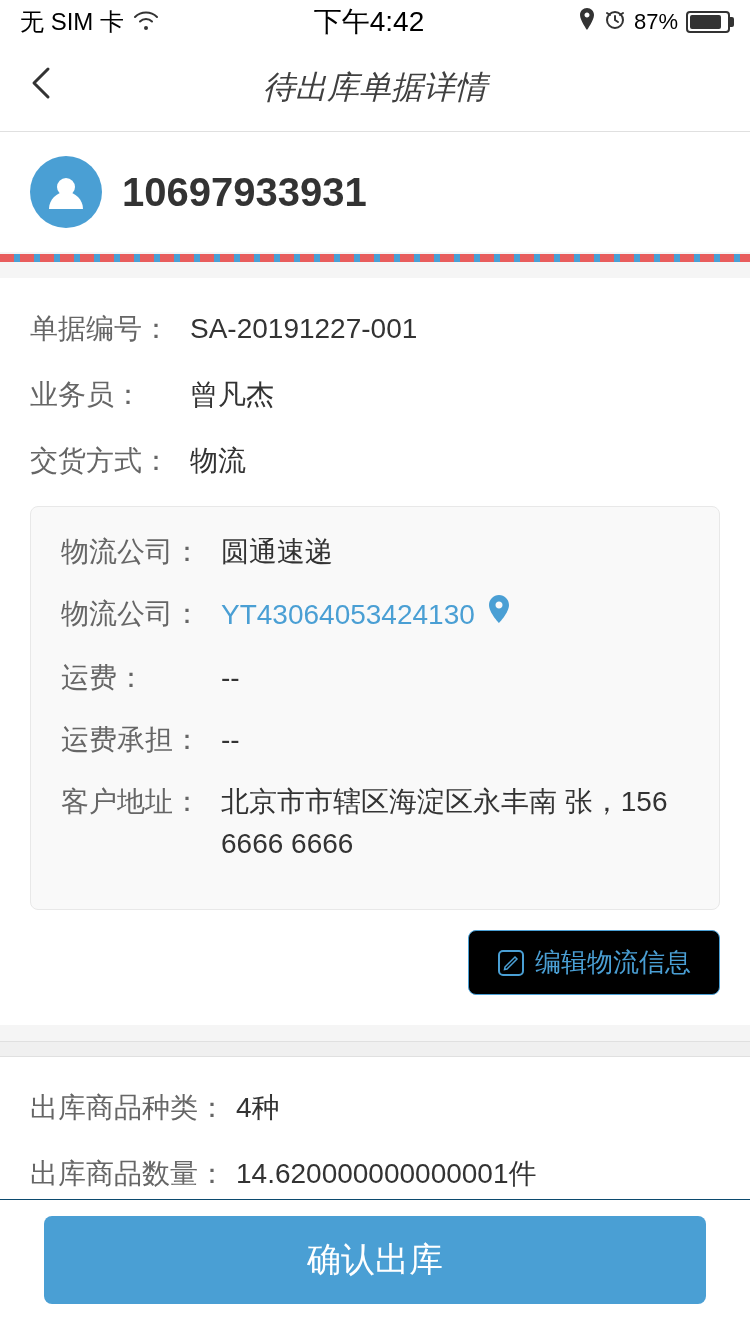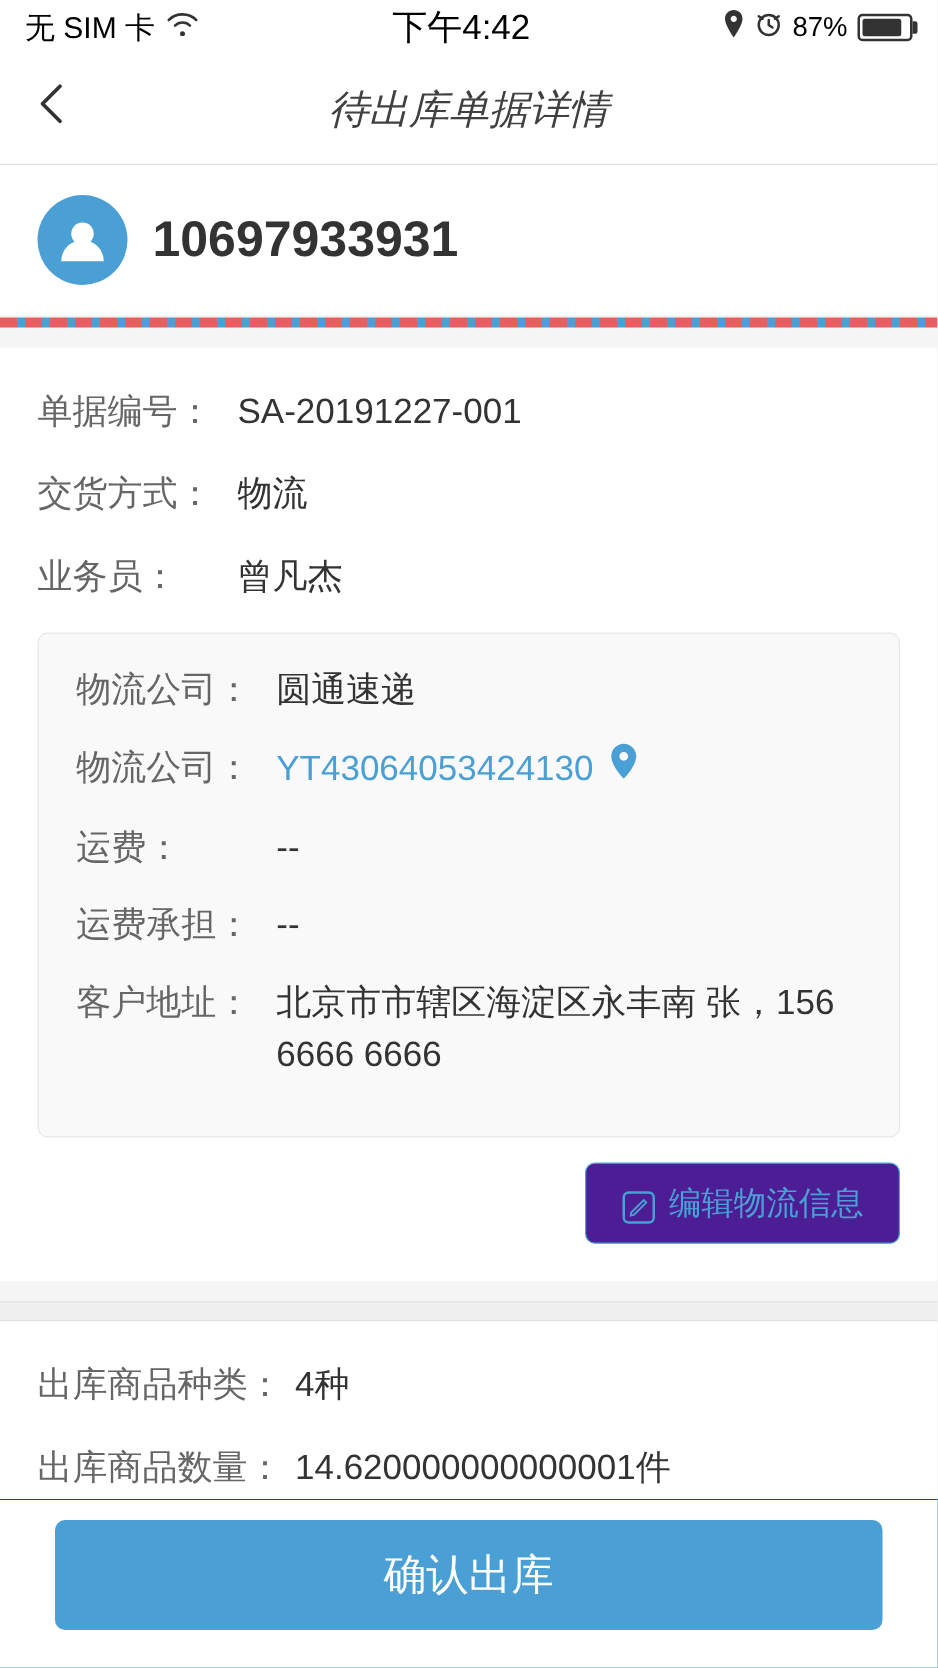--- a/index.html
+++ b/index.html
@@ -188,26 +188,26 @@
     }
 
     .edit-btn {
       display: flex;
       justify-content: flex-end;
       margin-top: 20px;
     }
     .btn-outline {
       border: 1px solid #4a9fd4;
       color: #4a9fd4;
-      background: #4c1d95;
+      background: #000000;
       border-radius: 8px;
       padding: 14px 28px;
       font-size: 26px;
       display: flex;
-      align-items: flex-end;
+      align-items: center;
       gap: 10px;
       cursor: pointer;
     }
 
     
     .separator {
       height: 16px;
       background: #f0f0f0;
       border-top: 1px solid #e0e0e0;
       border-bottom: 1px solid #e0e0e0;
@@ -309,26 +309,26 @@
 </div>
 
 <div class="dashed-divider"></div>
 
 <div class="info-section">
   <div class="info-row">
     <span class="info-label">单据编号：</span>
     <span class="info-value">SA-20191227-001</span>
   </div>
   <div class="info-row">
+    <span class="info-label">业务员：</span>
+    <span class="info-value">曾凡杰</span>
+  </div>
+  <div class="info-row">
     <span class="info-label">交货方式：</span>
     <span class="info-value">物流</span>
-  </div>
-  <div class="info-row">
-    <span class="info-label">业务员：</span>
-    <span class="info-value">曾凡杰</span>
   </div>
 
   <div class="logistics-card">
     <div class="info-row">
       <span class="info-label">物流公司：</span>
       <span class="info-value">圆通速递</span>
     </div>
     <div class="info-row">
       <span class="info-label">物流公司：</span>
       <span class="info-value tracking-link">

